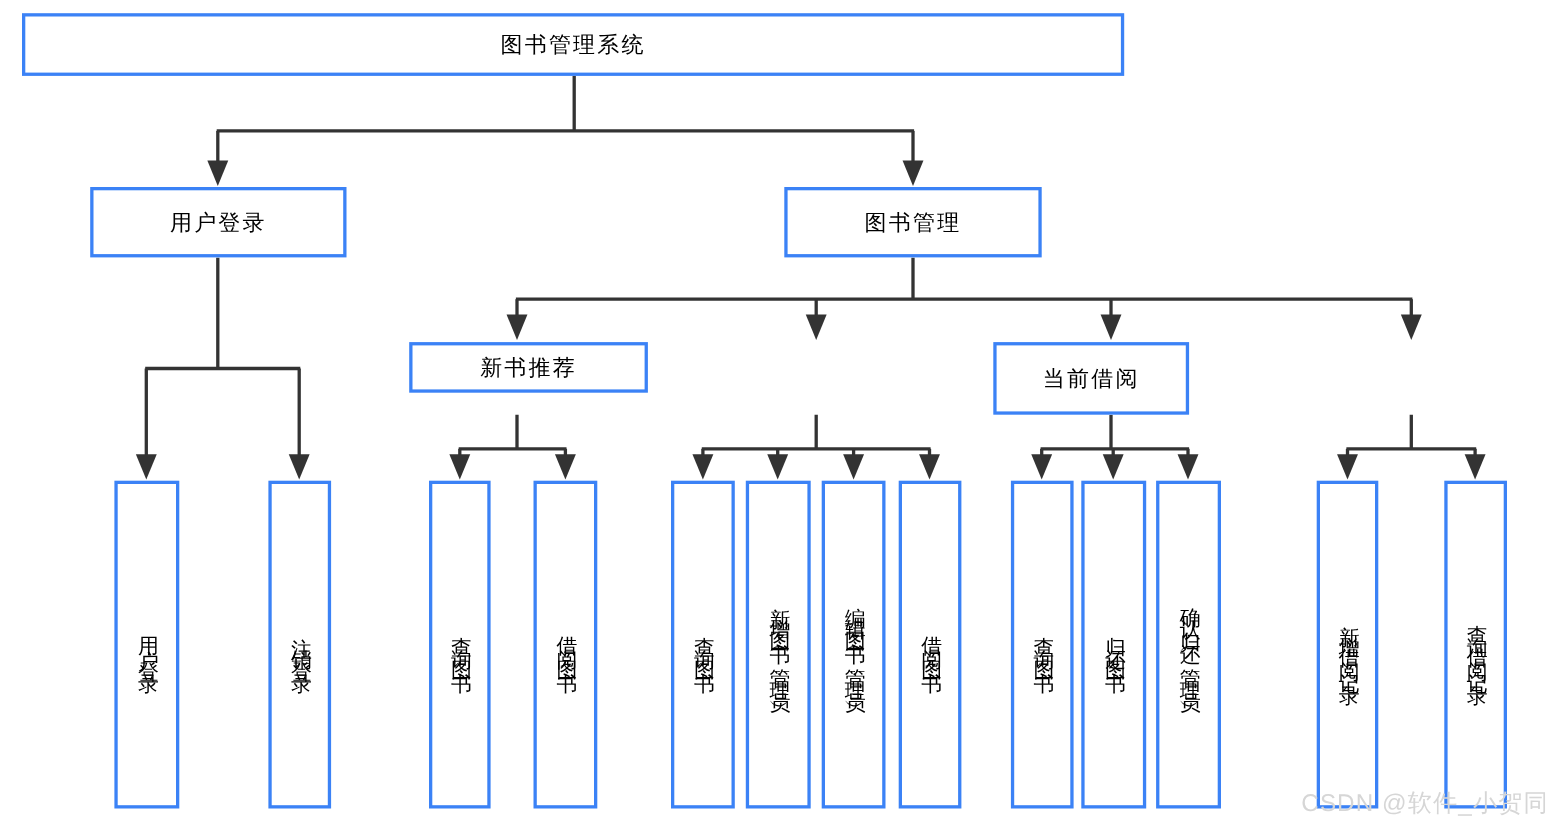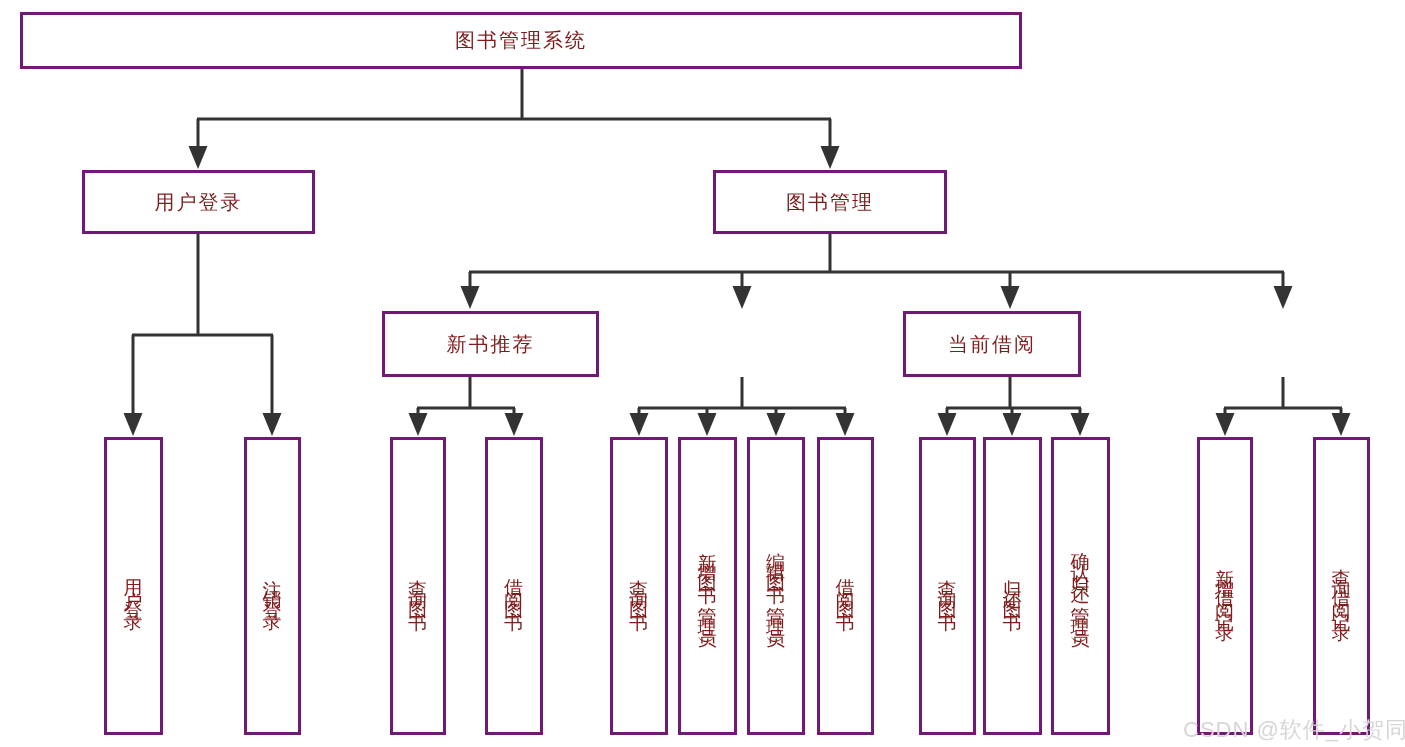--- a/index.html
+++ b/index.html
@@ -14,26 +14,27 @@
   .connector-layer {
     position: absolute;
     left: 0; top: 0;
     width: 1405px; height: 747px;
     z-index: 1;
   }
   .node {
     position: absolute;
     box-sizing: border-box;
     background: #ffffff;
-    border: 3px solid #701a75;
+    border: 3px solid #3b82f6;
     display: flex;
     align-items: center;
     justify-content: center;
-    color: #7f1d1d;
+    color: #000000;
     z-index: 2;
+    font-family: Liberation Mono, monospace;
   }
   .hnode {
     font-size: 20px;
     letter-spacing: 2px;
     white-space: nowrap;
   }
   .leaf {
     writing-mode: vertical-rl;
     font-size: 19px;
     letter-spacing: 11px;
@@ -140,21 +141,21 @@
         <line x1="1341" y1="408" x2="1341" y2="418" stroke="#333333" stroke-width="3"></line>
         <polygon points="1331.5,413 1350.5,413 1341,436" fill="#333333"></polygon>
       </g>
     </svg>
 
   <div class="node hnode" style="left:20px; top:12px; width:1002px; height:57px;">图书管理系统</div>
 
   <div class="node hnode" style="left:82px; top:170px; width:233px; height:64px;">用户登录</div>
   <div class="node hnode" style="left:713px; top:170px; width:234px; height:64px;">图书管理</div>
 
-  <div class="node hnode" style="left:382px; top:311px; width:217px; height:66px;">新书推荐</div>
+  <div class="node hnode" style="left:372px; top:311px; width:217px; height:46px;">新书推荐</div>
   <div class="node hnode" style="left:903px; top:311px; width:178px; height:66px;">当前借阅</div>
 
   <div class="node leaf" style="left:104px; top:437px; width:59px; height:298px;">用户登录</div>
   <div class="node leaf" style="left:244px; top:437px; width:57px; height:298px;">注销登录</div>
 
   <div class="node leaf" style="left:390px; top:437px; width:56px; height:298px;">查询图书</div>
   <div class="node leaf" style="left:485px; top:437px; width:58px; height:298px;">借阅图书</div>
 
   <div class="node leaf" style="left:610px; top:437px; width:58px; height:298px;">查询图书</div>
   <div class="node leaf" style="left:678px; top:437px; width:59px; height:298px;">新增图书（管理员）</div>

